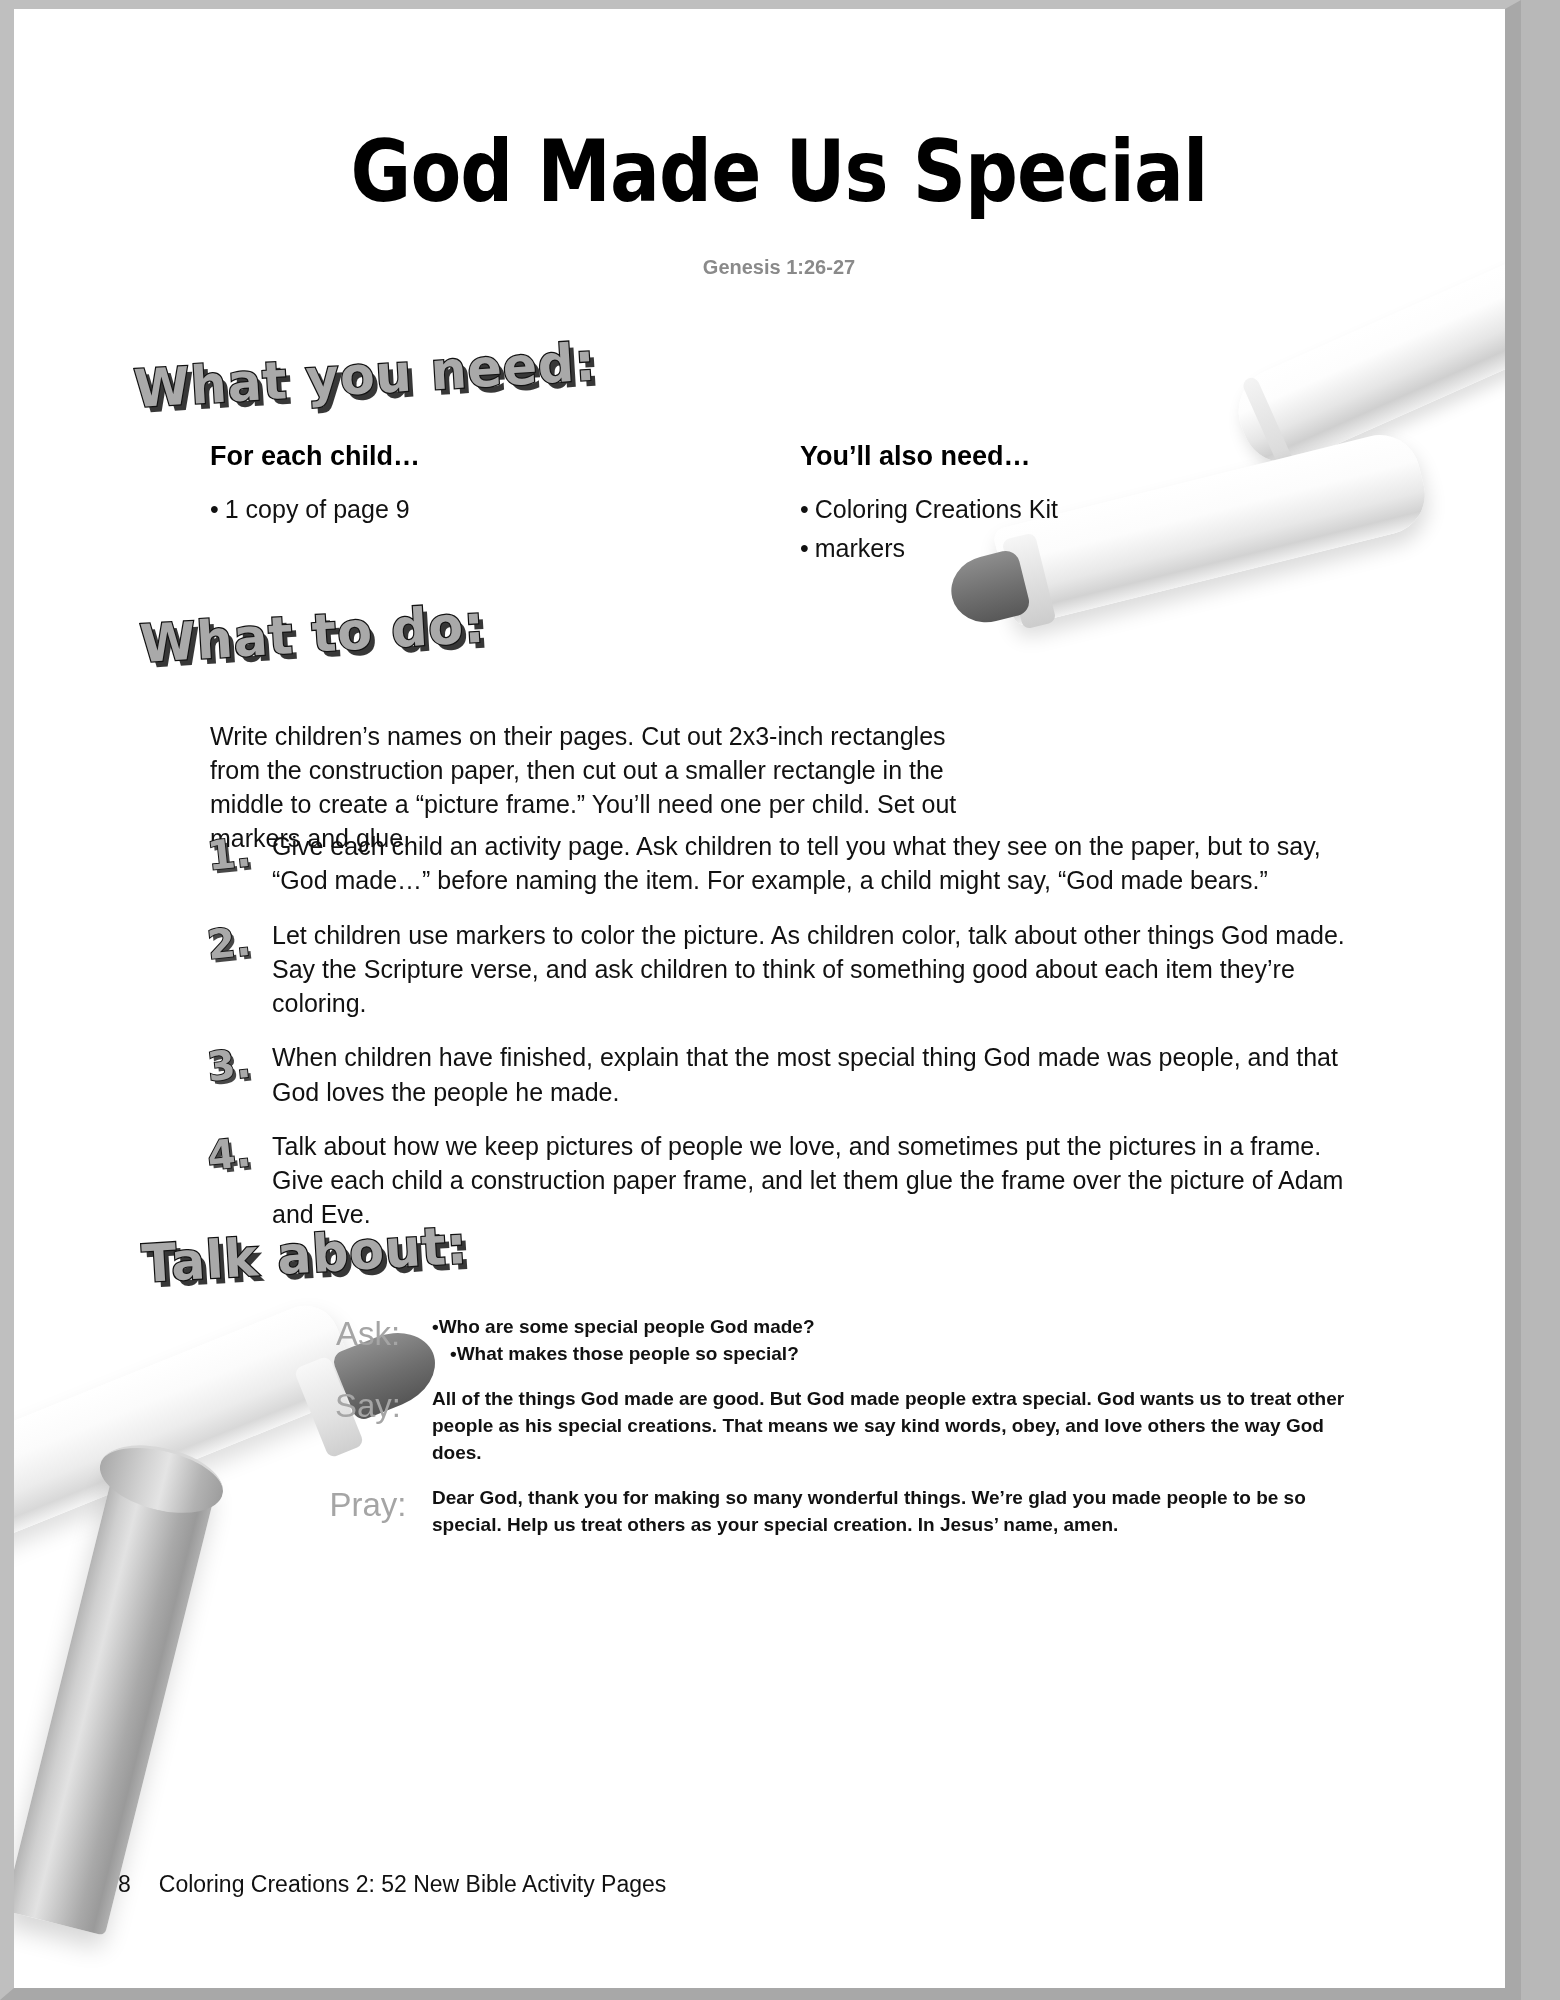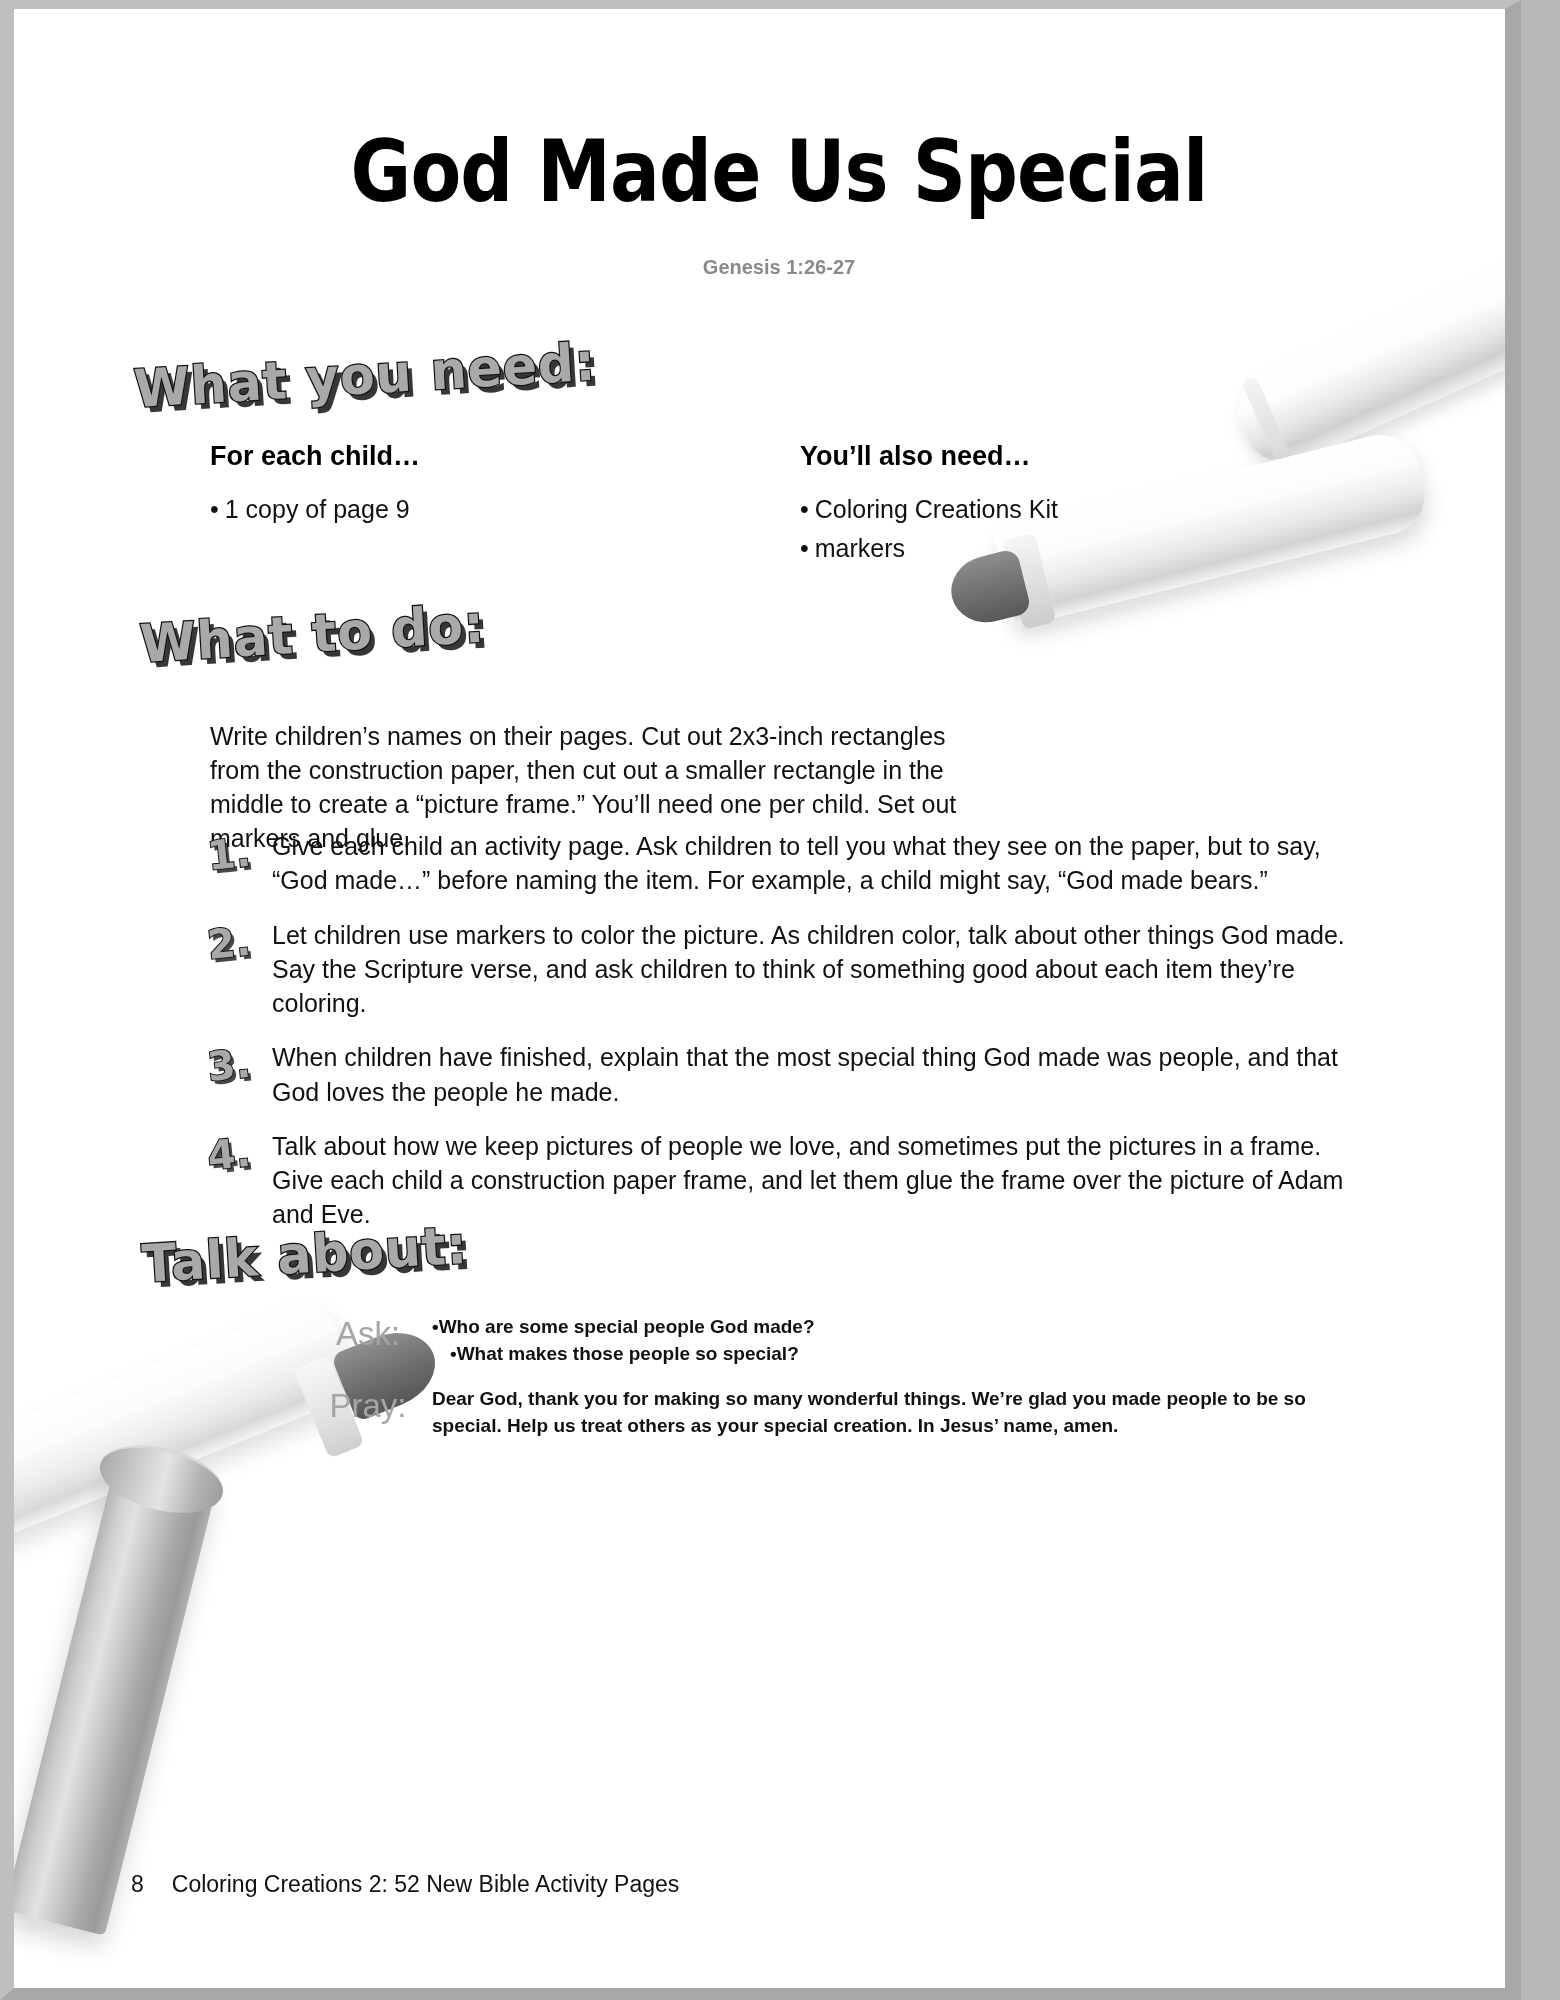--- a/index.html
+++ b/index.html
@@ -272,21 +272,21 @@
     font-size: 19px;
     line-height: 1.42;
     color: #111;
   }
   .ask-item { text-indent: -16px; padding-left: 16px; }
   .ask-item + .ask-item { padding-left: 34px; text-indent: -16px; }
 
   
   #footer {
     position: absolute;
-    left: 117px; top: 1862px;
+    left: 104px; top: 1862px;
     font-family: "Liberation Sans", sans-serif;
     font-size: 23px;
     color: #111;
   }
   #footer .pg { margin-right: 28px; }
 </style>
 </head>
 <body>
 
 <div id="page">
@@ -363,20 +363,24 @@
           <div class="talk-body">
             <div class="ask-item">
               <span>•</span><span>Who are some special people God made?</span>
             </div>
             <div class="ask-item">
               <span>•</span><span>What makes those people so special?</span>
             </div>
           </div>
         </div>
 
+        <div class="talk-row">
+          <div class="talk-label">Say:</div>
+          <div class="talk-body">All of the things God made are good. But God made people extra special. God wants us to treat other people as his special creations. That means we say kind words, obey, and love others the way God does.</div>
+        </div>
 
         <div class="talk-row">
           <div class="talk-label">Pray:</div>
           <div class="talk-body">Dear God, thank you for making so many wonderful things. We’re glad you made people to be so special. Help us treat others as your special creation. In Jesus’ name, amen.</div>
         </div>
 
       </div>
 
       <div id="footer">
         <span class="pg">8</span><span>Coloring Creations 2: 52 New Bible Activity Pages</span>

